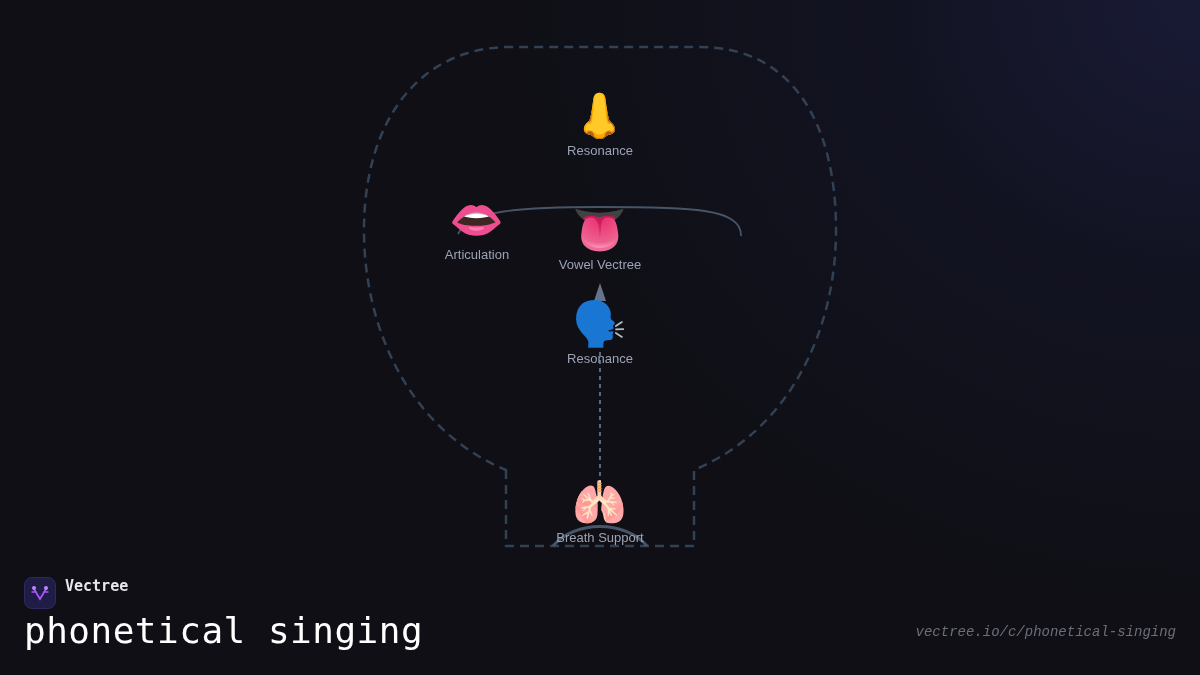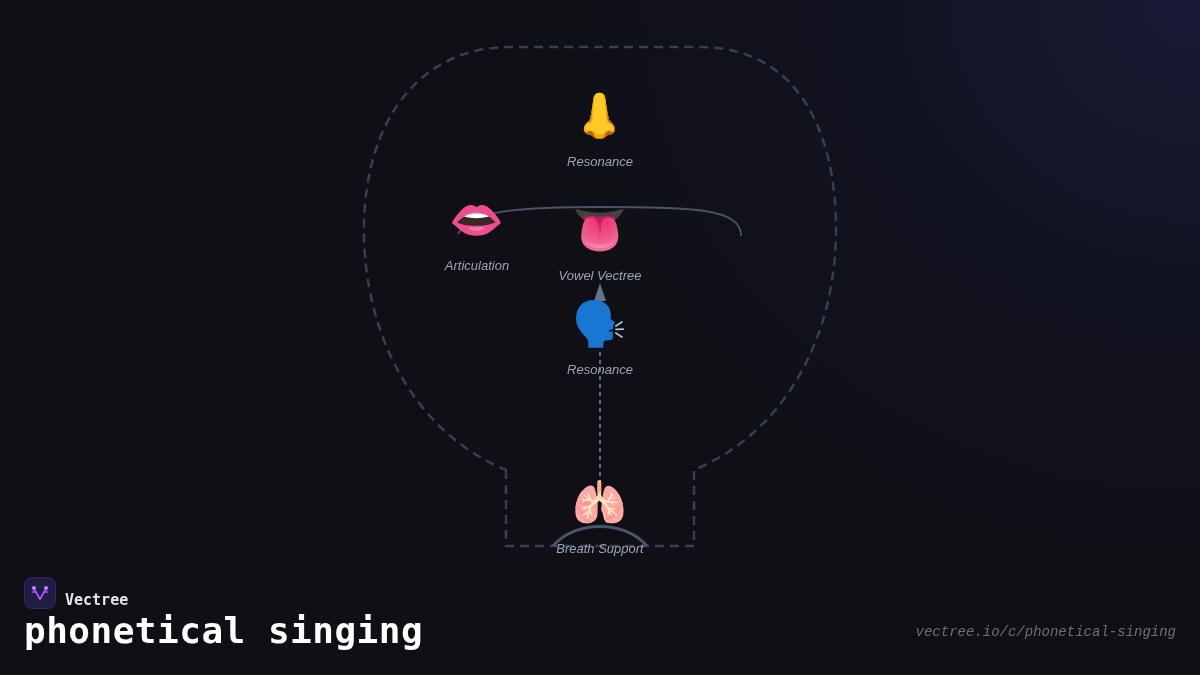--- a/index.html
+++ b/index.html
@@ -9,31 +9,31 @@
     font-family: "Liberation Sans", sans-serif;
   }
   .bg-glow {
     position: absolute; inset: 0;
     background: radial-gradient(ellipse 700px 620px at 1200px 0px, rgba(28,30,64,0.75) 0%, rgba(22,24,48,0.45) 45%, rgba(15,15,21,0) 100%);
     pointer-events: none;
   }
   svg.diagram { position: absolute; left: 0; top: 0; }
   .node { position: absolute; transform: translateX(-50%); text-align: center; }
   .node .emoji { font-size: 44px; line-height: 48px; display: block; }
-  .node .label { font-size: 13px; color: #9ca3b5; display: block; margin-top: 14px; white-space: nowrap; font-style: italic; }
-  .brand { position: absolute; left: 24px; top: 577px; display: flex; align-items: flex-end; gap: 9px; }
+  .node .label { font-size: 13px; color: #9ca3b5; display: block; margin-top: 3px; white-space: nowrap; }
+  .brand { position: absolute; left: 24px; top: 577px; display: flex; align-items: flex-start; gap: 9px; }
   .logo {
     width: 32px; height: 32px; border-radius: 8px; background: #1f1c45;
     border: 1px solid #2e2a5e; box-sizing: border-box;
     display: flex; align-items: center; justify-content: center;
   }
   .brand-name { font-family: "DejaVu Sans Mono", monospace; font-weight: bold; font-size: 15px; color: #e5e7eb; }
   .title {
     position: absolute; left: 24px; top: 610px; margin: 0;
-    font-family: "DejaVu Sans Mono", monospace; font-weight: bold;
+    font-family: "DejaVu Sans Mono", monospace; font-weight: normal;
     font-size: 36px; color: #ffffff; letter-spacing: 0.5px;
   }
   .url {
     position: absolute; right: 24px; top: 624px;
     font-family: "Liberation Mono", monospace; font-size: 14px; color: #6b6f7a; font-style: italic;
   }
 </style>
 </head>
 <body>
 

